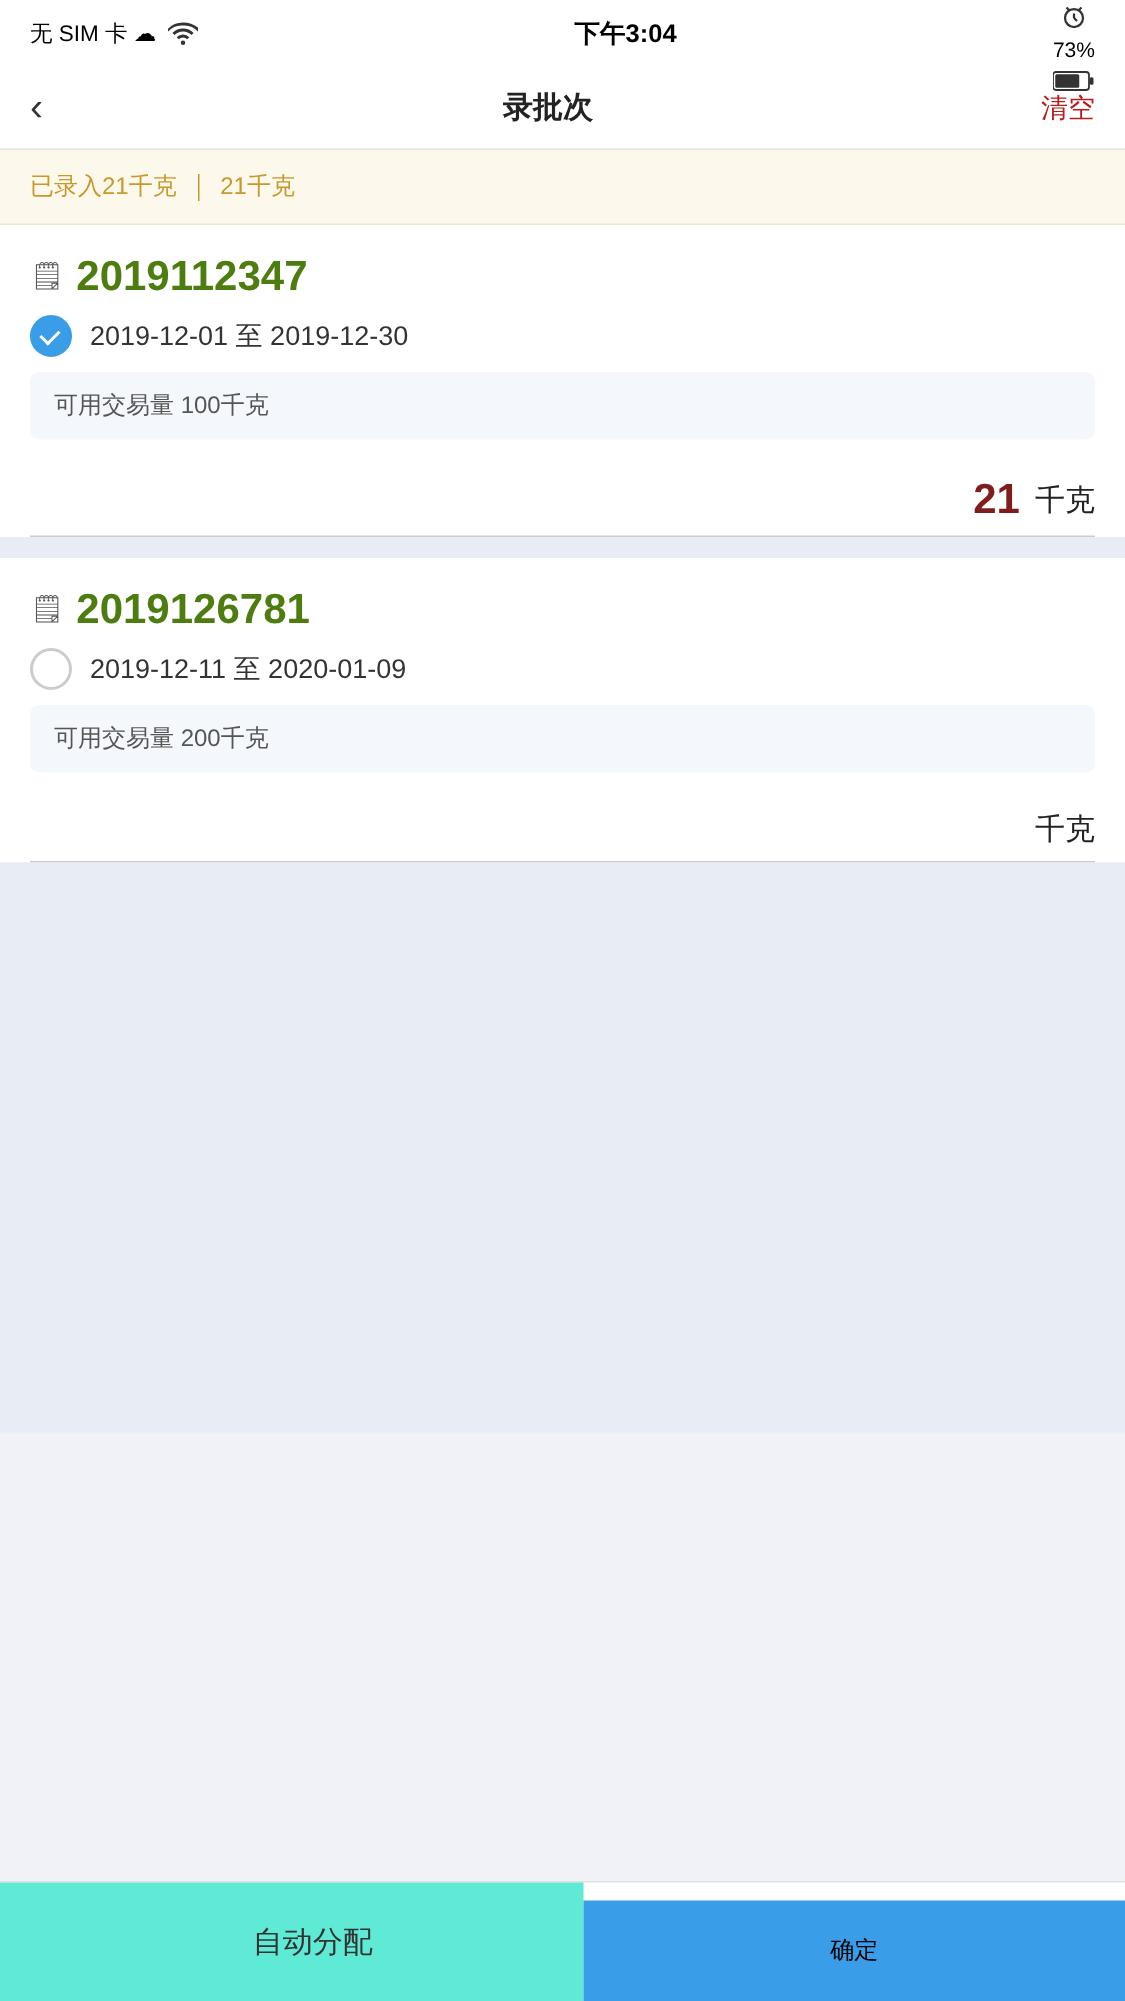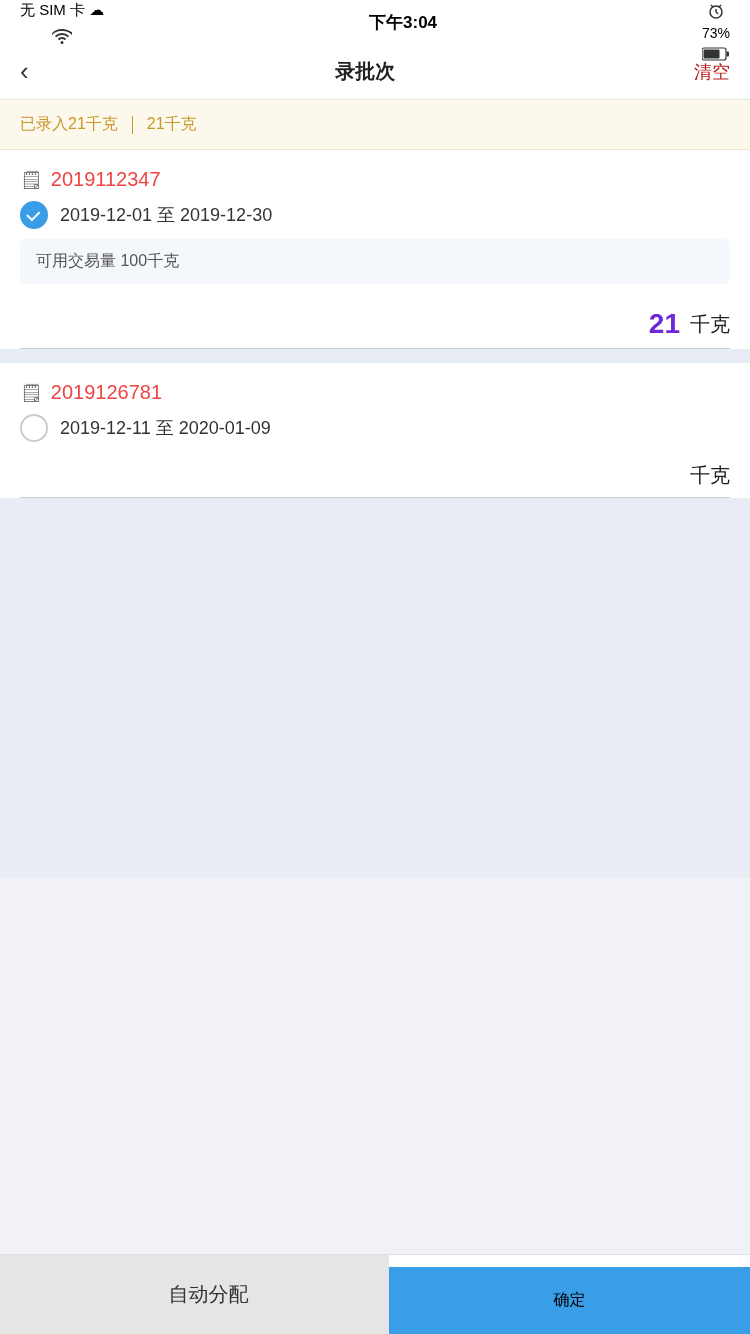--- a/index.html
+++ b/index.html
@@ -21,21 +21,20 @@
       padding: 0 20px;
       height: 44px;
       font-size: 15px;
       font-weight: 500;
     }
     .status-left {
       display: flex;
       align-items: center;
       gap: 8px;
       font-size: 15px;
-      flex-direction: column;
     }
     .status-center {
       font-size: 17px;
       font-weight: 600;
     }
     .status-right {
       display: flex;
       align-items: center;
       gap: 6px;
       font-size: 14px;
@@ -98,23 +97,23 @@
       display: flex;
       align-items: center;
       padding: 18px 20px 6px 20px;
       gap: 8px;
     }
     .item-icon {
       font-size: 18px;
       color: #555;
     }
     .item-id {
-      font-size: 20px;
-      font-weight: 400;
-      color: #ef4444;
+      font-size: 28px;
+      font-weight: 700;
+      color: #4d7c0f;
     }
     .item-date-row {
       display: flex;
       align-items: center;
       padding: 4px 20px 10px 20px;
       gap: 12px;
     }
     .radio-circle {
       width: 28px;
       height: 28px;
@@ -157,21 +156,21 @@
       display: flex;
       justify-content: flex-end;
       align-items: center;
       padding: 10px 20px 0 20px;
       gap: 10px;
       background: #fff;
     }
     .amount-value {
       font-size: 28px;
       font-weight: 600;
-      color: #6d28d9;
+      color: #7f1d1d;
       text-align: right;
     }
     .amount-unit {
       font-size: 20px;
       color: #222;
     }
     .amount-underline {
       height: 1px;
       background: #ccc;
       margin: 8px 20px 0 20px;
@@ -232,21 +231,21 @@
       background: #fff;
       border-top: 1px solid #e0e0e0;
     }
     .btn-auto {
       flex: 1;
       display: flex;
       align-items: center;
       justify-content: center;
       font-size: 20px;
       color: #333;
-      background: #e5e5e5;
+      background: #5eead4;
       cursor: pointer;
       border: none;
       outline: none;
       padding-left: 28px;
     }
     .btn-confirm {
       flex: 1;
       display: flex;
       align-items: center;
       justify-content: center;
@@ -323,20 +322,21 @@
 
 <div class="item-card">
   <div class="item-header">
     <span class="item-icon">🗒</span>
     <span class="item-id">2019126781</span>
   </div>
   <div class="item-date-row">
     <div class="radio-circle"></div>
     <span class="item-date">2019-12-11 至 2020-01-09</span>
   </div>
+  <div class="item-qty-row">可用交易量 200千克</div>
   <div class="input-row">
     <span class="input-unit">千克</span>
   </div>
   <div class="input-underline"></div>
 </div>
 
 <div class="gray-area"></div>
 
 <div class="bottom-bar">
   <button class="btn-auto">自动分配</button>

